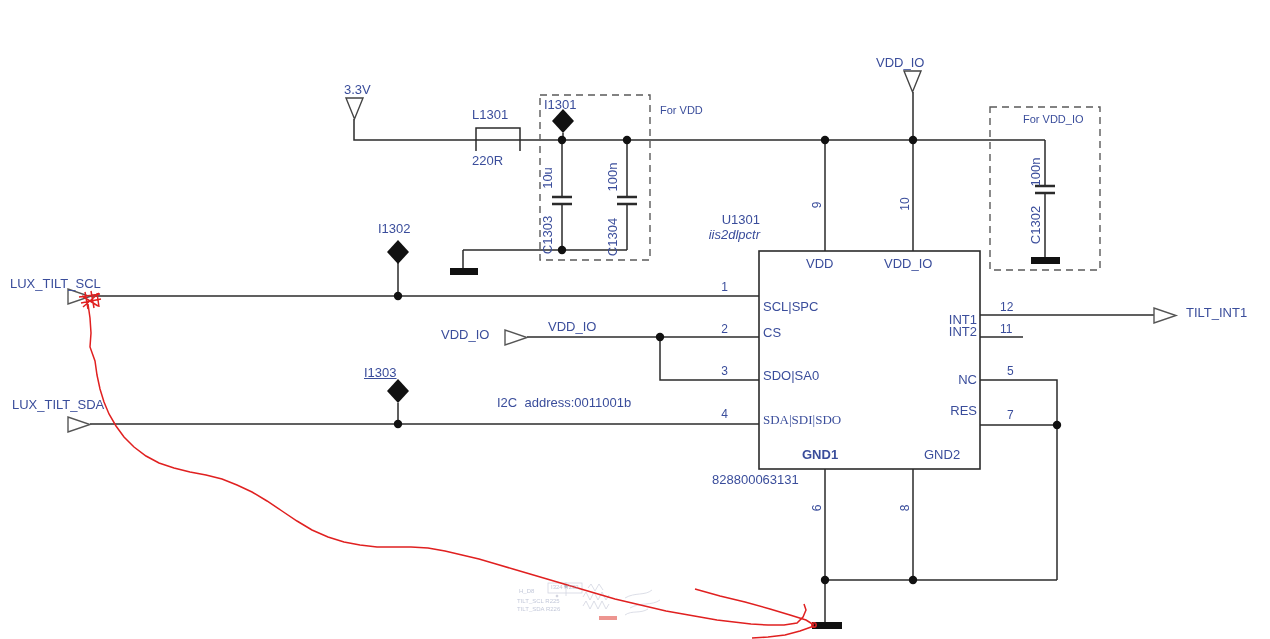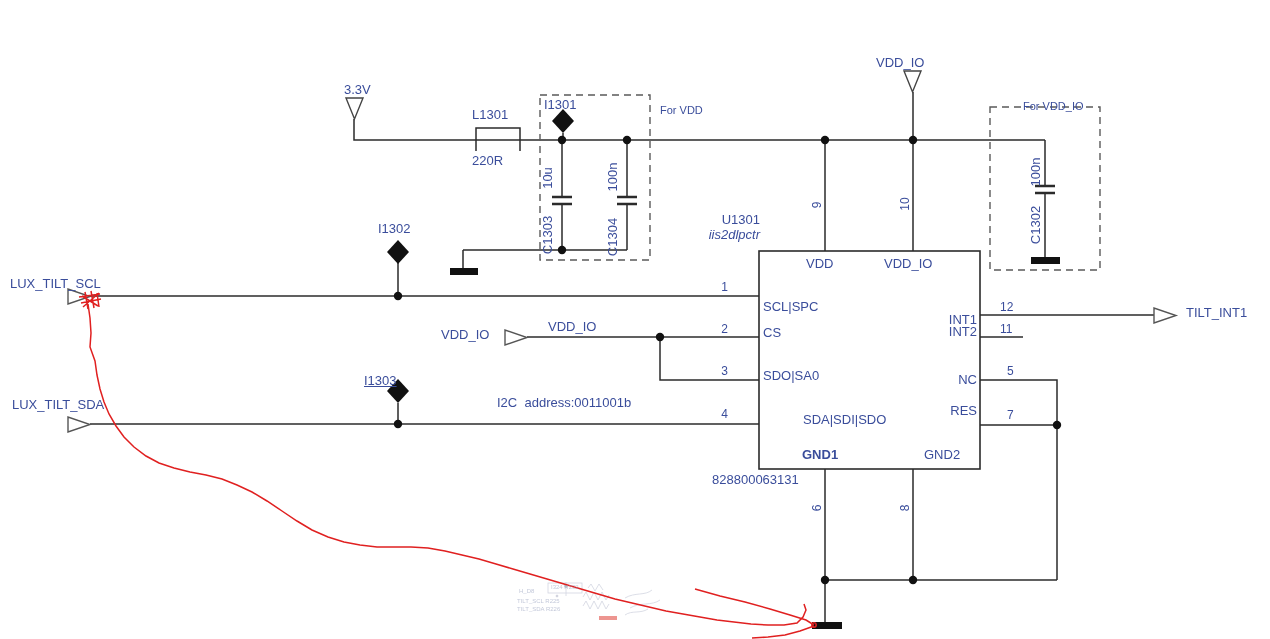--- a/index.html
+++ b/index.html
@@ -128,41 +128,41 @@
   <div class="lbl" style="left:344px;top:83px;">3.3V</div>
   <div class="lbl center" style="left:472px;top:108px;width:52px;">L1301</div>
   <div class="lbl center" style="left:472px;top:154px;width:52px;">220R</div>
   <div class="lbl" style="left:544px;top:98px;">I1301</div>
   <div class="lbl small" style="left:628px;top:104px;margin-left:32px;">For VDD</div>
   <div class="lbl vtext" style="left:548px;top:178px;">10u</div>
   <div class="lbl vtext" style="left:548px;top:235px;">C1303</div>
   <div class="lbl vtext" style="left:613px;top:177px;">100n</div>
   <div class="lbl vtext" style="left:613px;top:237px;">C1304</div>
   <div class="lbl" style="left:876px;top:56px;">VDD_IO</div>
-  <div class="lbl small" style="left:1023px;top:100px;text-align:right;">For VDD_IO</div>
+  <div class="lbl small" style="left:1023px;top:113px;text-align:right;">For VDD_IO</div>
   <div class="lbl vtext" style="left:1036px;top:172px;">100n</div>
   <div class="lbl vtext" style="left:1036px;top:225px;">C1302</div>
 
   <div class="lbl right" style="left:700px;top:213px;width:60px;">U1301</div>
   <div class="lbl right" style="left:698px;top:228px;width:62px;font-style:italic;">iis2dlpctr</div>
   <div class="lbl" style="left:712px;top:473px;">828800063131</div>
 
   <div class="lbl vtext pn" style="left:818px;top:205px;">9</div>
   <div class="lbl vtext pn" style="left:906px;top:204px;">10</div>
   <div class="lbl center" style="left:806px;top:257px;width:40px;">VDD</div>
   <div class="lbl center" style="left:884px;top:257px;width:60px;">VDD_IO</div>
 
   <div class="lbl right pn" style="left:688px;top:281px;width:40px;">1</div>
   <div class="lbl" style="left:763px;top:300px;">SCL|SPC</div>
   <div class="lbl right pn" style="left:688px;top:323px;width:40px;">2</div>
   <div class="lbl" style="left:763px;top:326px;">CS</div>
   <div class="lbl right pn" style="left:688px;top:365px;width:40px;">3</div>
   <div class="lbl" style="left:763px;top:369px;">SDO|SA0</div>
   <div class="lbl right pn" style="left:688px;top:408px;width:40px;">4</div>
-  <div class="lbl" style="left:803px;top:413px;">SDA|SDI|SDO</div>
+  <div class="lbl" style="left:763px;top:413px;font-family:Liberation Serif, serif;">SDA|SDI|SDO</div>
 
   <div class="lbl pn" style="left:1000px;top:301px;">12</div>
   <div class="lbl right" style="left:927px;top:313px;width:50px;">INT1</div>
   <div class="lbl pn" style="left:1000px;top:323px;">11</div>
   <div class="lbl right" style="left:927px;top:325px;width:50px;">INT2</div>
   <div class="lbl pn" style="left:1007px;top:365px;">5</div>
   <div class="lbl right" style="left:927px;top:373px;width:50px;">NC</div>
   <div class="lbl pn" style="left:1007px;top:409px;">7</div>
   <div class="lbl right" style="left:927px;top:404px;width:50px;">RES</div>
 
@@ -170,21 +170,21 @@
   <div class="lbl center" style="left:890px;top:448px;width:46px;margin-left:34px;">GND2</div>
   <div class="lbl vtext pn" style="left:818px;top:508px;">6</div>
   <div class="lbl vtext pn" style="left:906px;top:508px;">8</div>
 
   <div class="lbl" style="left:10px;top:277px;">LUX_TILT_SCL</div>
   <div class="lbl" style="left:12px;top:398px;">LUX_TILT_SDA</div>
   <div class="lbl" style="left:441px;top:328px;">VDD_IO</div>
   <div class="lbl" style="left:548px;top:320px;">VDD_IO</div>
   <div class="lbl" style="left:1186px;top:306px;">TILT_INT1</div>
   <div class="lbl" style="left:378px;top:222px;">I1302</div>
-  <div class="lbl" style="left:364px;top:374px;text-decoration:underline;">I1303</div>
+  <div class="lbl" style="left:364px;top:366px;text-decoration:underline;">I1303</div>
   <div class="lbl" style="left:497px;top:396px;">I2C  address:0011001b</div>
 
   <div class="lbl ghost" style="left:519px;top:588px;">H_D8</div>
   <div class="lbl ghost" style="left:551px;top:584px;">I324 R232</div>
   <div class="lbl ghost" style="left:517px;top:598px;">TILT_SCL R225</div>
   <div class="lbl ghost" style="left:517px;top:606px;">TILT_SDA R226</div>
 
 </div>
 
 </body></html>

